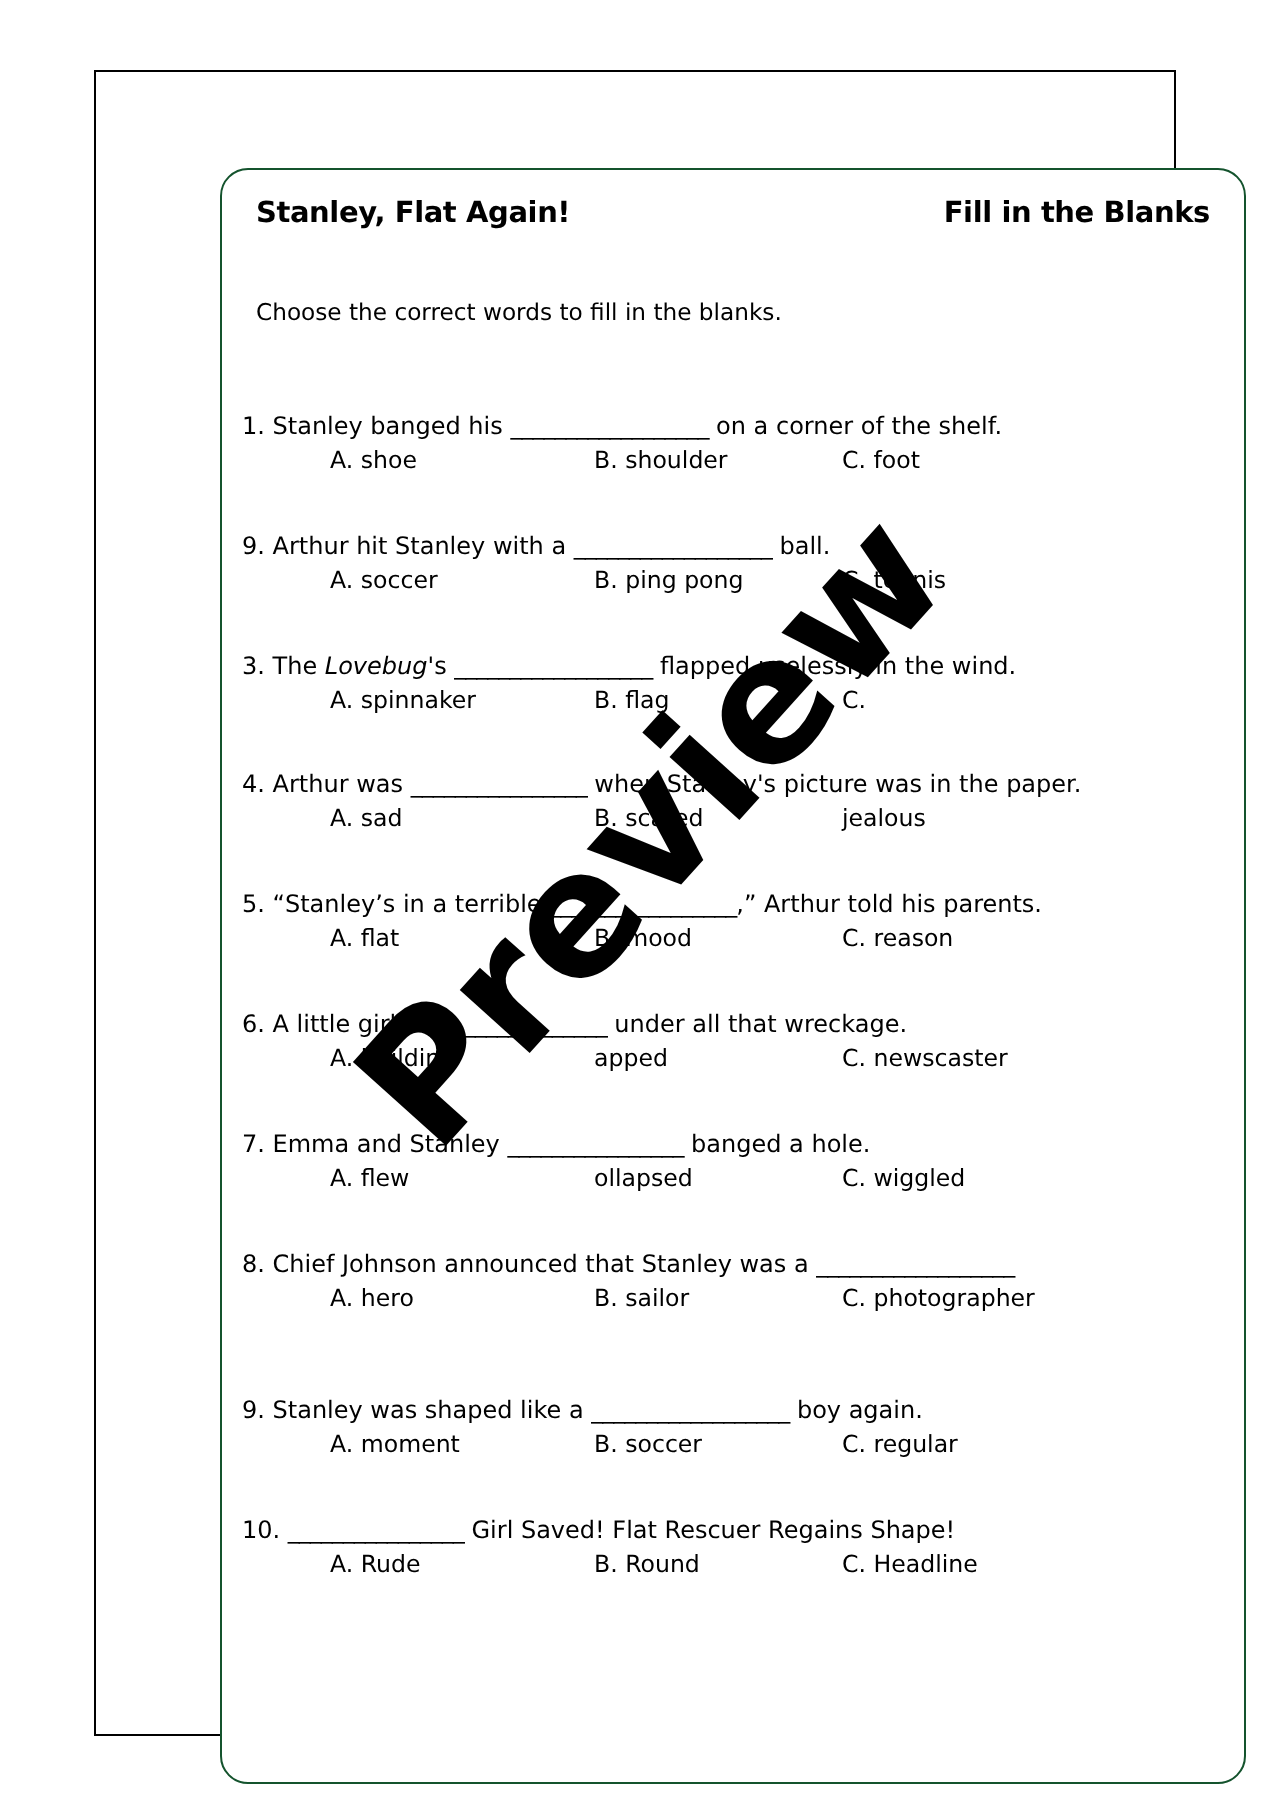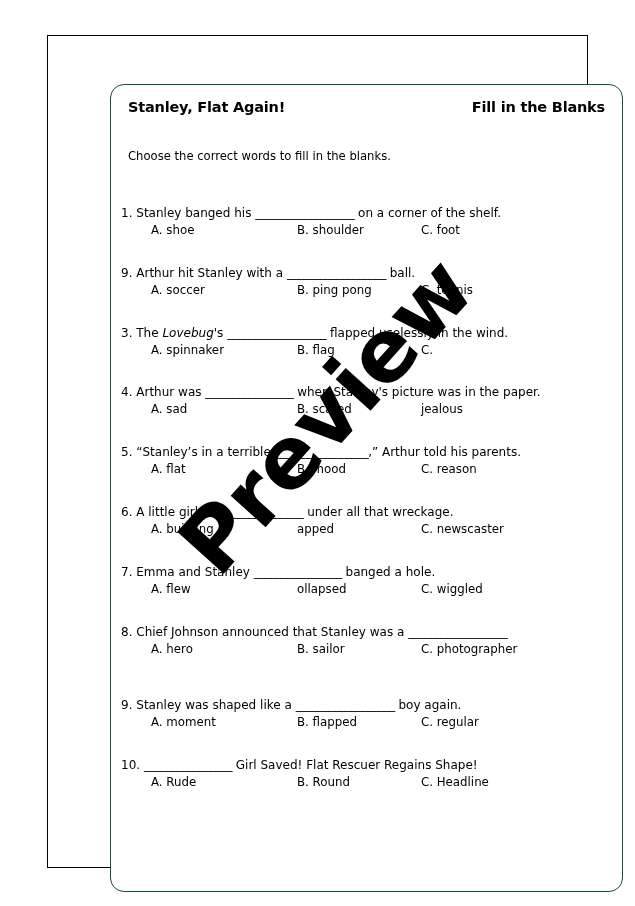--- a/index.html
+++ b/index.html
@@ -97,21 +97,21 @@
     position: relative;
     height: 17px;
     margin-top: 1px;
     font-size: 11.8px;
     line-height: 16px;
   }
   .opt {
     position: absolute;
     white-space: nowrap;
   }
-  .opt-a { left: 30px; }
+  .opt-a { left: 44px; }
   .opt-b { left: 176px; }
   .opt-c { left: 300px; }
 
   
   .question.q1  { margin-bottom: 27px; }
   .question.q2  { margin-bottom: 27px; }
   .question.q3  { margin-bottom: 26px; }
   .question.q4  { margin-bottom: 27px; }
   .question.q5  { margin-bottom: 27px; }
   .question.q6  { margin-bottom: 27px; }
@@ -258,21 +258,21 @@
       </div>
 
       <div class="question q9">
         <div class="q-prompt">
           <span>9. Stanley was shaped like a</span>
           <span class="q-blank">__________________</span>
           <span>boy again.</span>
         </div>
         <div class="q-options">
           <span class="opt opt-a">A. moment</span>
-          <span class="opt opt-b">B. flapped</span>
+          <span class="opt opt-b">B. soccer</span>
           <span class="opt opt-c">C. regular</span>
         </div>
       </div>
 
       <div class="question q10">
         <div class="q-prompt">
           <span>10.</span>
           <span class="q-blank">________________</span>
           <span>Girl Saved! Flat Rescuer Regains Shape!</span>
         </div>

